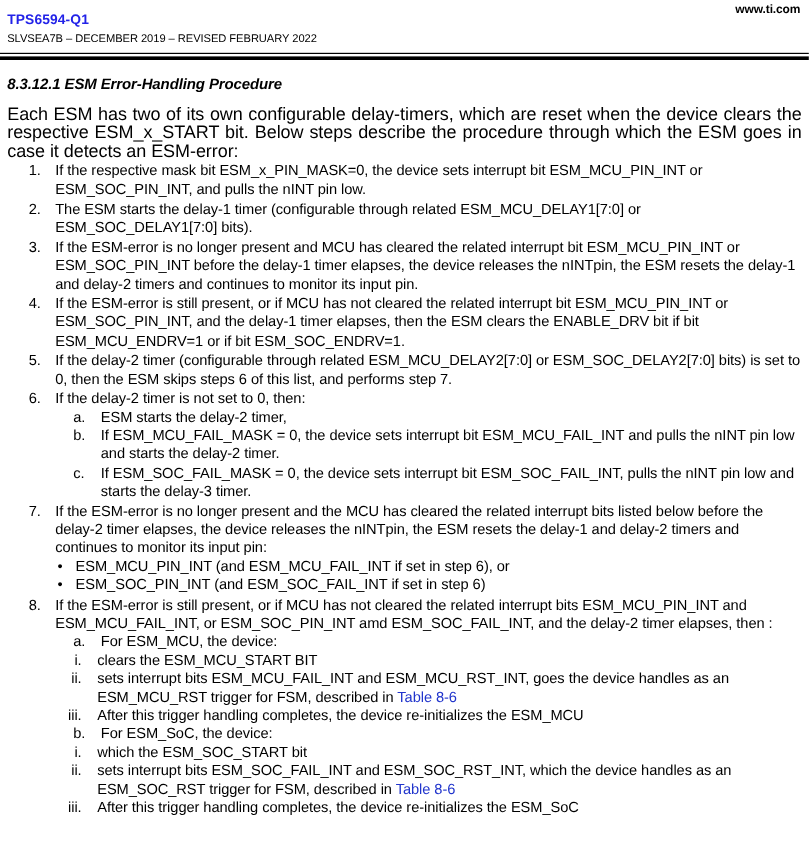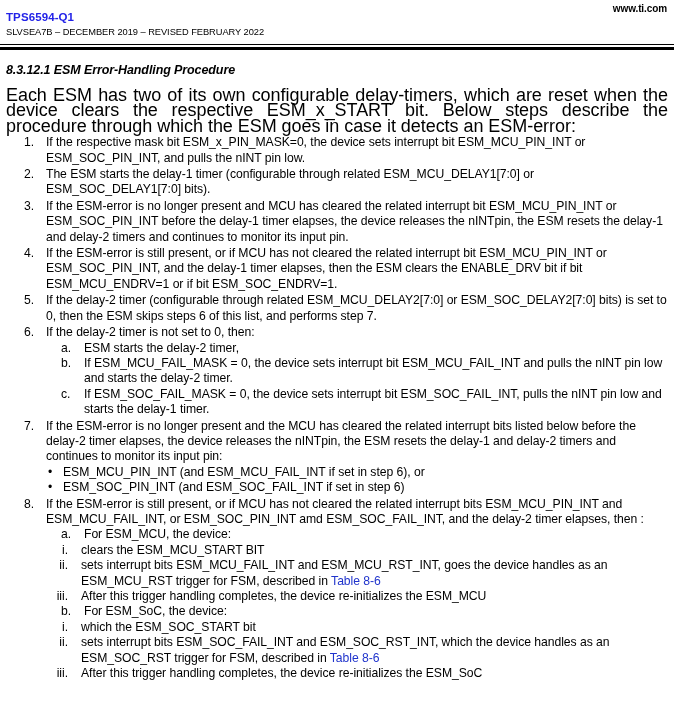--- a/index.html
+++ b/index.html
@@ -107,21 +107,21 @@
     padding: 0 6px 0 6px;
   }
   h2.section-title {
     font-size: 12.5px;
     font-weight: bold;
     font-style: italic;
     margin: 13px 0 0 0;
     letter-spacing: -0.1px;
   }
   p.intro {
-    font-size: 18px;
+    font-size: 15px;
     line-height: 15.4px;
     margin: 11px 0 0 0;
     text-align: justify;
     letter-spacing: -0.05px;
   }
 
   
   ul.plainlist, ol.plainlist {
     list-style: none;
     margin: 0;
@@ -220,21 +220,21 @@
           <li class="li lvl2">
             <span class="marker">a.</span>
             <span class="txt">ESM starts the delay-2 timer,</span>
           </li>
           <li class="li lvl2">
             <span class="marker">b.</span>
             <span class="txt">If ESM_MCU_FAIL_MASK = 0, the device sets interrupt bit ESM_MCU_FAIL_INT and pulls the nINT pin low and starts the delay-2 timer.</span>
           </li>
           <li class="li lvl2">
             <span class="marker">c.</span>
-            <span class="txt">If ESM_SOC_FAIL_MASK = 0, the device sets interrupt bit ESM_SOC_FAIL_INT, pulls the nINT pin low and starts the delay-1 timer.</span>
+            <span class="txt">If ESM_SOC_FAIL_MASK = 0, the device sets interrupt bit ESM_SOC_FAIL_INT, pulls the nINT pin low and starts the delay-3 timer.</span>
           </li>
         </ol>
         <li class="li lvl1">
           <span class="marker">7.</span>
           <span class="txt">If the ESM-error is no longer present and the MCU has cleared the related interrupt bits listed below before the delay-2 timer elapses, the device releases the nINTpin, the ESM resets the delay-1 and delay-2 timers and continues to monitor its input pin:</span>
         </li>
         <ul class="plainlist">
           <li class="li lvlb">
             <span class="marker">•</span>
             <span class="txt">ESM_MCU_PIN_INT (and ESM_MCU_FAIL_INT if set in step 6), or</span>

